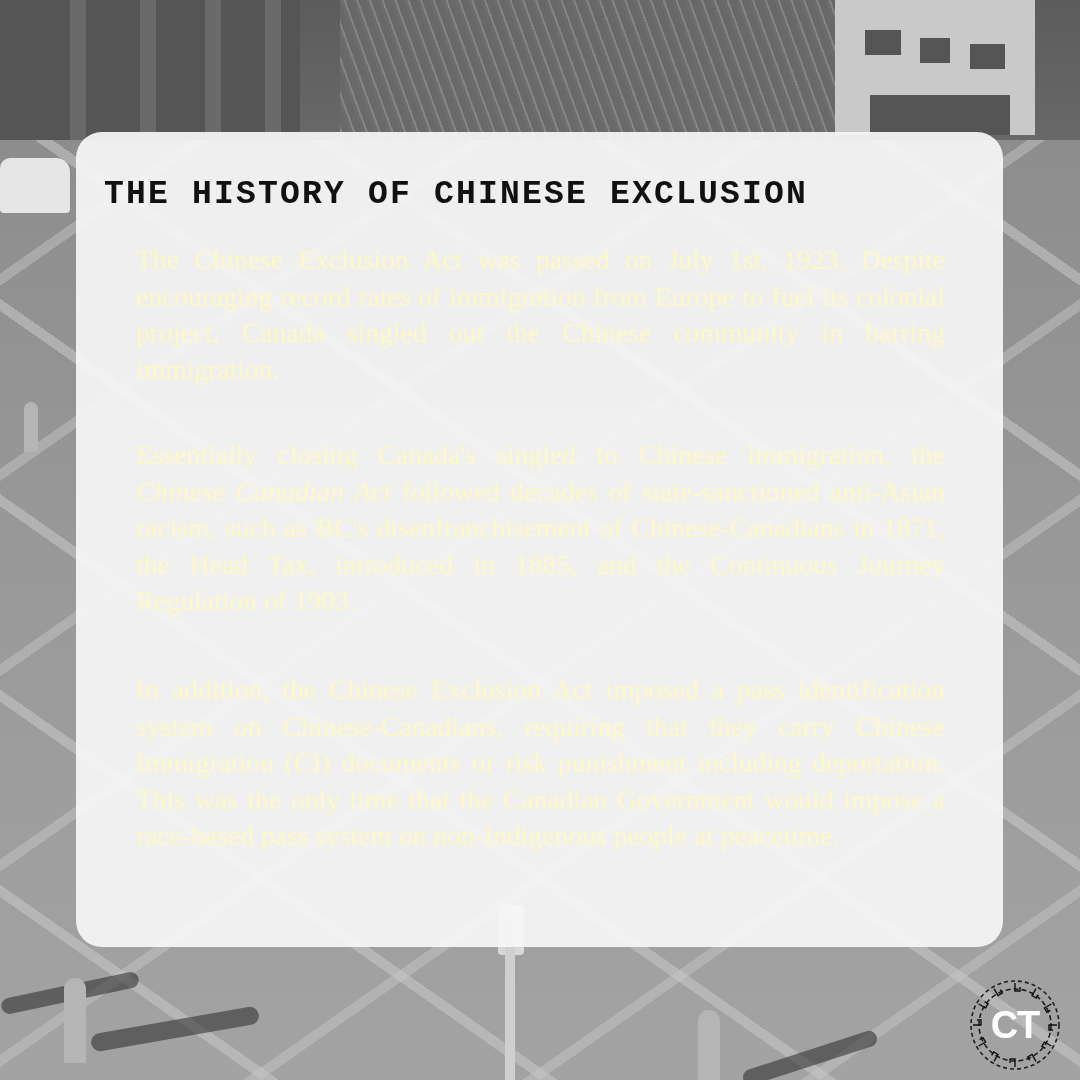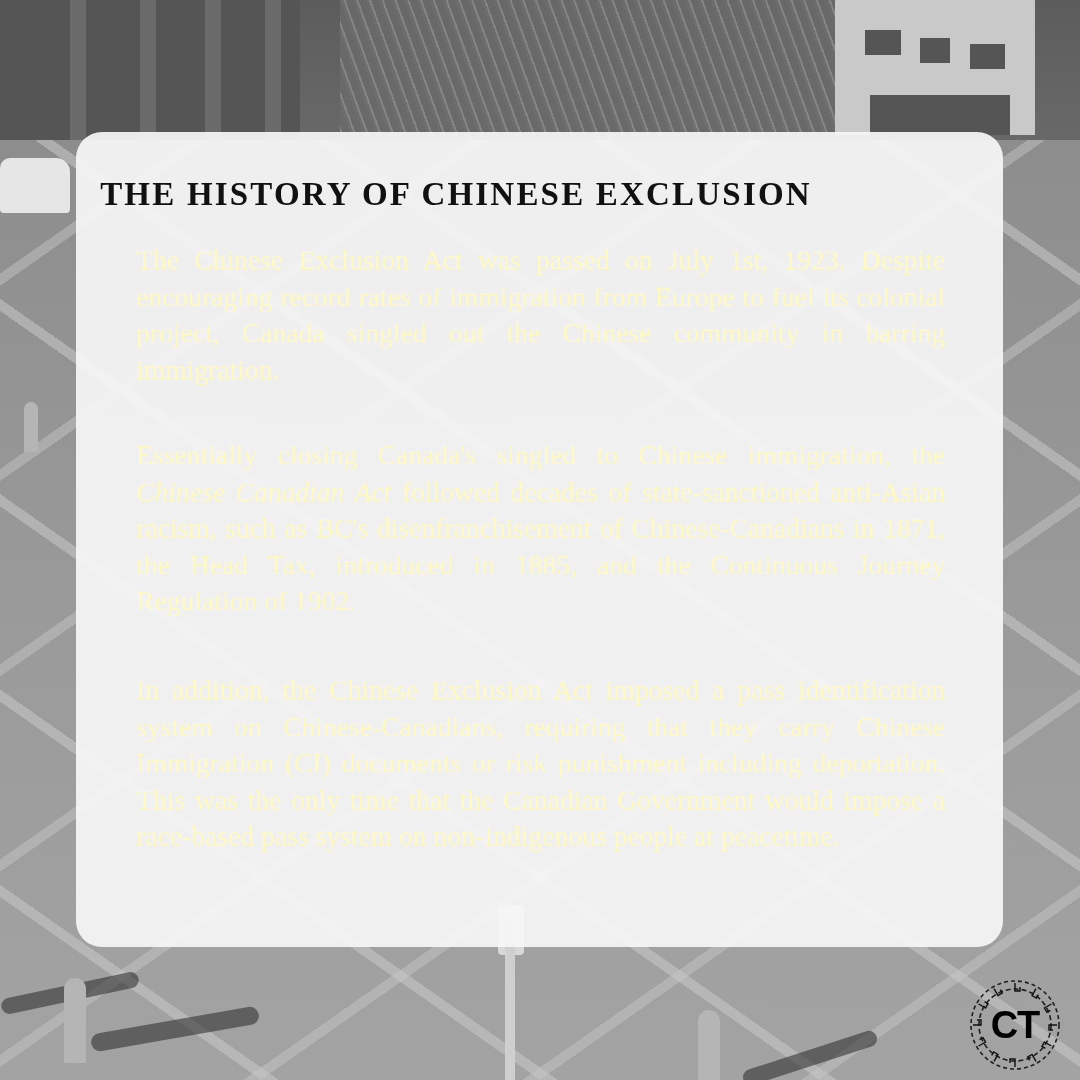--- a/index.html
+++ b/index.html
@@ -16,30 +16,30 @@
      background:
        repeating-linear-gradient(35deg, transparent 0 150px, rgba(200,200,200,.55) 150px 160px),
        repeating-linear-gradient(-35deg, transparent 0 150px, rgba(200,200,200,.45) 150px 160px); }
   .bg .car { position:absolute; left:0; top:158px; width:70px; height:55px; background:#e6e6e6; border-radius:10px 14px 4px 4px; }
   .bg .bollard { position:absolute; width:22px; height:85px; background:#b5b5b5; border-radius:11px 11px 2px 2px; }
   .bg .lamp { position:absolute; left:505px; top:920px; width:10px; height:160px; background:#cfcfcf; }
   .bg .lamphead { position:absolute; left:498px; top:905px; width:26px; height:50px; background:#d8d8d8; border-radius:4px; }
   .bg .shadow { position:absolute; background:rgba(40,40,40,.55); border-radius:20px; }
 
   .card { position:absolute; left:76px; top:132px; width:927px; height:815px; background:rgba(246,246,246,.93); border-radius:26px; }
-  .title { position:absolute; left:0; top:176px; width:912px; text-align:center; font-family:Liberation Serif, serif; font-weight:bold; font-size:33px; letter-spacing:2.2px; color:#111; white-space:nowrap; }
+  .title { position:absolute; left:0; top:176px; width:912px; text-align:center; font-family:Liberation Mono, monospace; font-weight:bold; font-size:33px; letter-spacing:2.2px; color:#111; white-space:nowrap; }
   .para { position:absolute; left:136px; width:809px; font-size:27.6px; line-height:36.5px; color:#fef9c3; text-align:justify; text-align-last:left; }
   .p1 { top:242px; }
   .p2 { top:437px; }
   .p3 { top:672px; }
   .para em { font-style:italic; }
 
   .logo { position:absolute; left:967px; top:977px; width:96px; height:96px; }
   .logo .ring { position:absolute; inset:0; }
-  .logo .ct { position:absolute; left:0; top:0; width:96px; height:96px; display:flex; align-items:center; justify-content:center; font-family:"Liberation Sans","DejaVu Sans",sans-serif; font-weight:bold; font-size:38px; color:#000000; letter-spacing:-1px; }
+  .logo .ct { position:absolute; left:0; top:0; width:96px; height:96px; display:flex; align-items:center; justify-content:center; font-family:"Liberation Sans","DejaVu Sans",sans-serif; font-weight:bold; font-size:38px; color:#ffffff; letter-spacing:-1px; }
 </style>
 </head>
 <body>
 
 <div class="bg">
   <div class="sky"></div>
   <div class="bldg-left">
     <div class="col" style="left:70px"></div>
     <div class="col" style="left:140px"></div>
     <div class="col" style="left:205px"></div>
@@ -64,21 +64,21 @@
   <div class="lamphead"></div>
   <div class="lamp"></div>
 </div>
 
 <div class="card"></div>
 
 <div class="title">THE HISTORY OF CHINESE EXCLUSION</div>
 
 <div class="para p1">The Chinese Exclusion Act was passed on July 1st, 1923. Despite encouraging record rates of immigration from Europe to fuel its colonial project, Canada singled out the Chinese community in barring immigration.</div>
 
-<div class="para p2"><span>Essentially closing Canada's singled to Chinese immigration, the </span><em>Chinese Canadian Act</em><span> followed decades of state-sanctioned anti-Asian racism, such as BC's disenfranchisement of Chinese-Canadians in 1871, the Head Tax, introduced in 1885, and the Continuous Journey Regulation of 1902.</span></div>
+<div class="para p2"><span>Essentially closing Canada's singled to Chinese immigration, the </span><em>Chinese Canadian Act</em><span> followed decades of state-sanctioned anti-Asian racism, such as BC's disenfranchisement of Chinese-Canadians in 1871, the Head Tax, introduced in 1885, and the Continuous Journey Regulation of 1903.</span></div>
 
 <div class="para p3">In addition, the Chinese Exclusion Act imposed a pass identification system on Chinese-Canadians, requiring that they carry Chinese Immigration (CI) documents or risk punishment including deportation. This was the only time that the Canadian Government would impose a race-based pass system on non-Indigenous people at peacetime.</div>
 
 <div class="logo">
   <svg class="ring" viewBox="0 0 96 96" width="96" height="96">
     <g fill="none" stroke="#111" stroke-width="1.6">
       <circle cx="48" cy="48" r="44" stroke-dasharray="4 3" opacity="0.9"></circle>
       <circle cx="48" cy="48" r="36" stroke-dasharray="5 3" opacity="0.9"></circle>
     </g>
     <g fill="none" stroke="#111" stroke-width="1.4">

